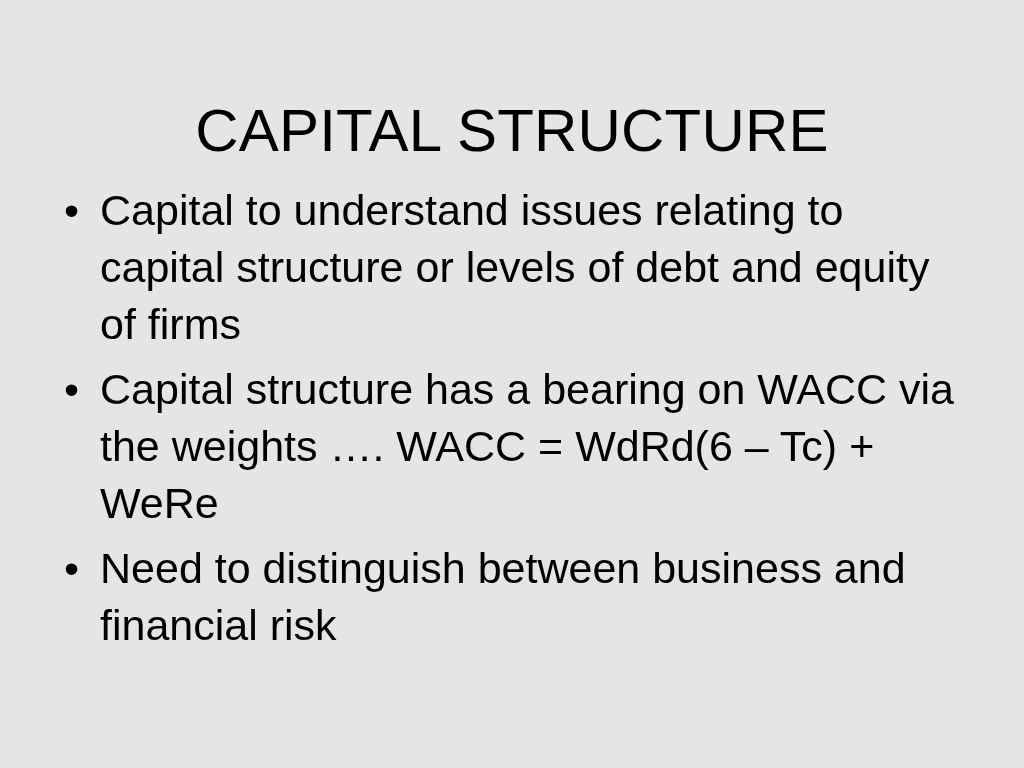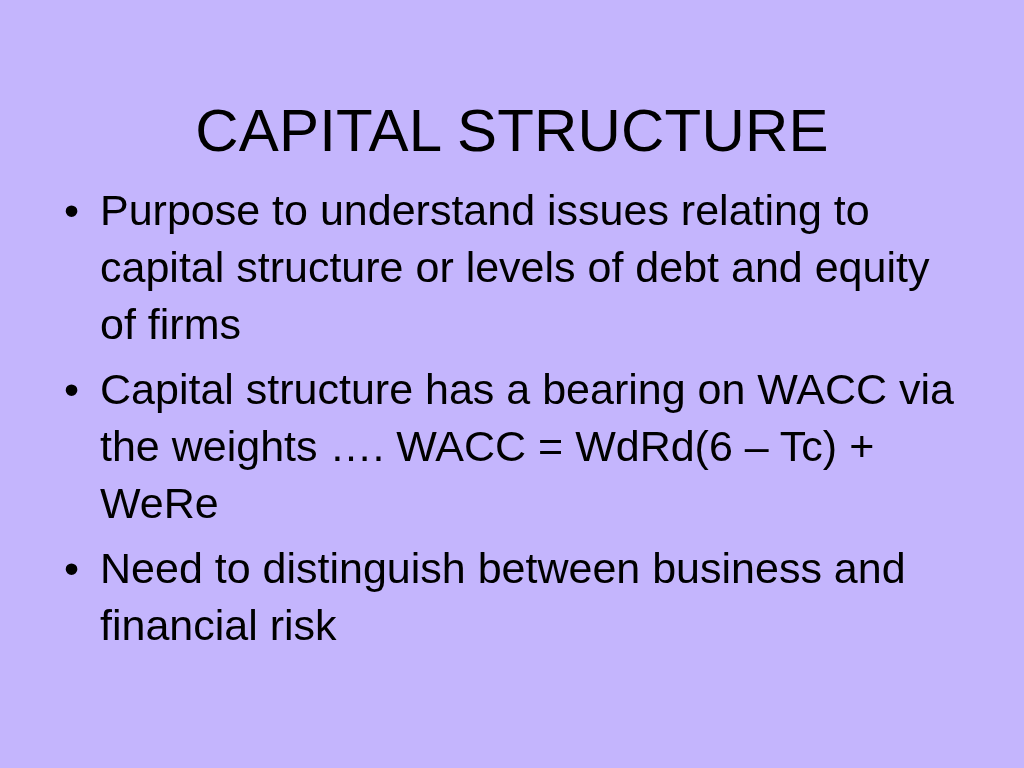--- a/index.html
+++ b/index.html
@@ -13,21 +13,21 @@
     overflow: hidden;
     font-family: "Liberation Sans", "DejaVu Sans", sans-serif;
     color: #000000;
     -webkit-font-smoothing: antialiased;
   }
 
   .slide {
     position: relative;
     width: 1024px;
     height: 768px;
-    background: #c4b5fd;
+    background: #e5e5e5;
     box-sizing: border-box;
   }
 
   
   .slide-title {
     position: absolute;
     left: 0;
     top: 58px;
     width: 1024px;
     text-align: center;
@@ -87,21 +87,21 @@
 
 <div class="slide">
 
   <h1 class="slide-title">CAPITAL STRUCTURE</h1>
 
   <div class="slide-body">
     <ul class="bullet-list">
 
       <li class="bullet-item">
         <span class="bullet-marker">•</span>
-        <span class="bullet-text">Purpose to understand issues relating to capital structure or levels of debt and equity of firms</span>
+        <span class="bullet-text">Capital to understand issues relating to capital structure or levels of debt and equity of firms</span>
       </li>
 
       <li class="bullet-item">
         <span class="bullet-marker">•</span>
         <span class="bullet-text">Capital structure has a bearing on WACC via the weights …. WACC = WdRd(6 – Tc) + WeRe</span>
       </li>
 
       <li class="bullet-item">
         <span class="bullet-marker">•</span>
         <span class="bullet-text">Need to distinguish between business and financial risk</span>

